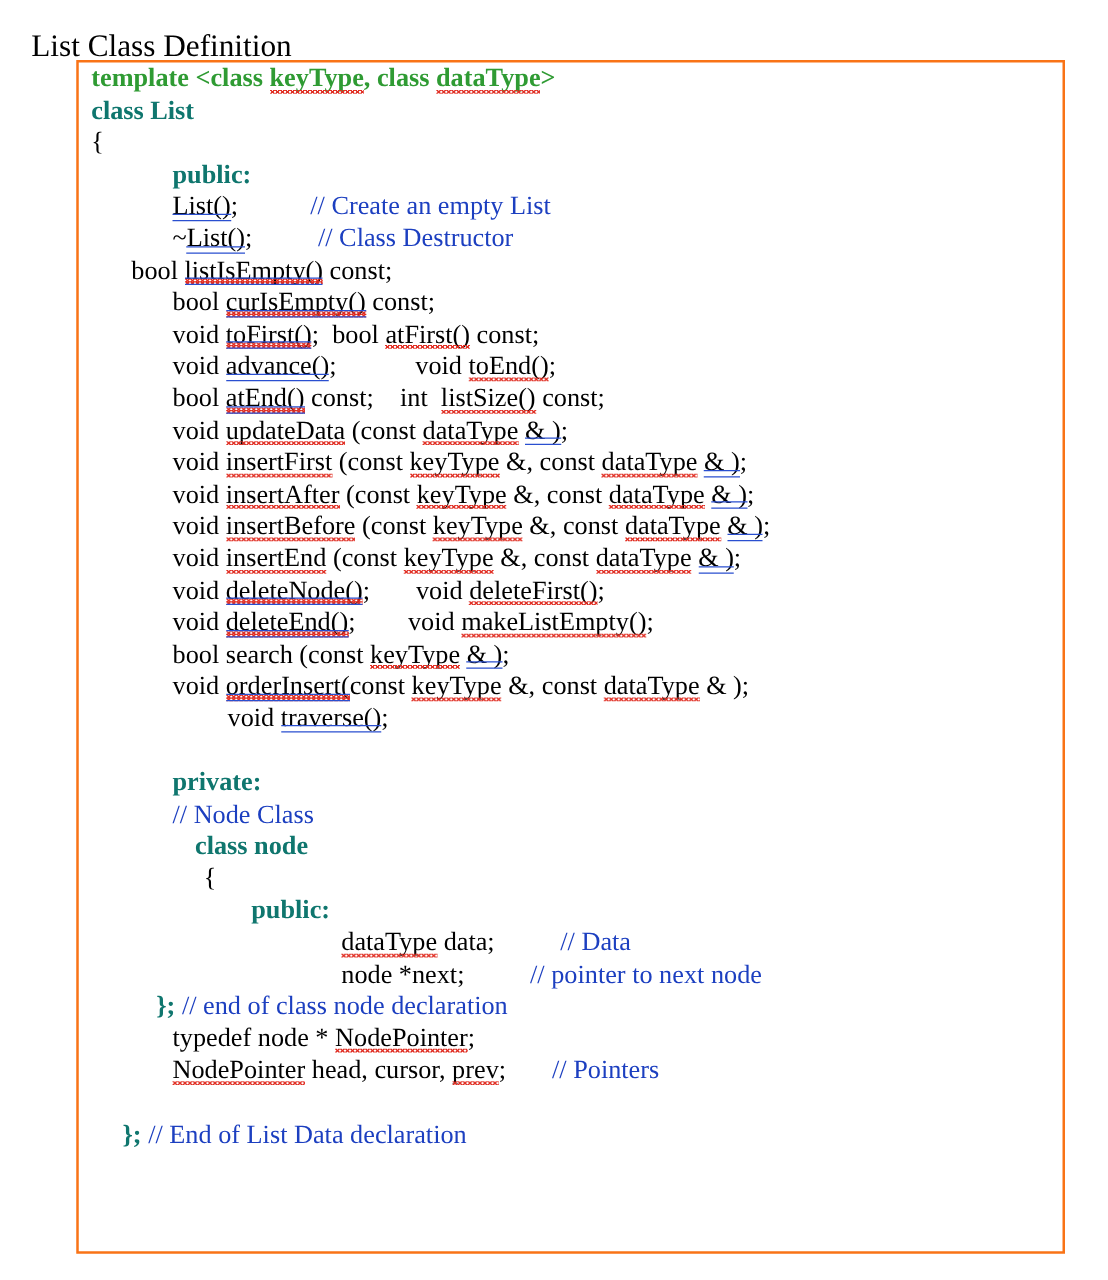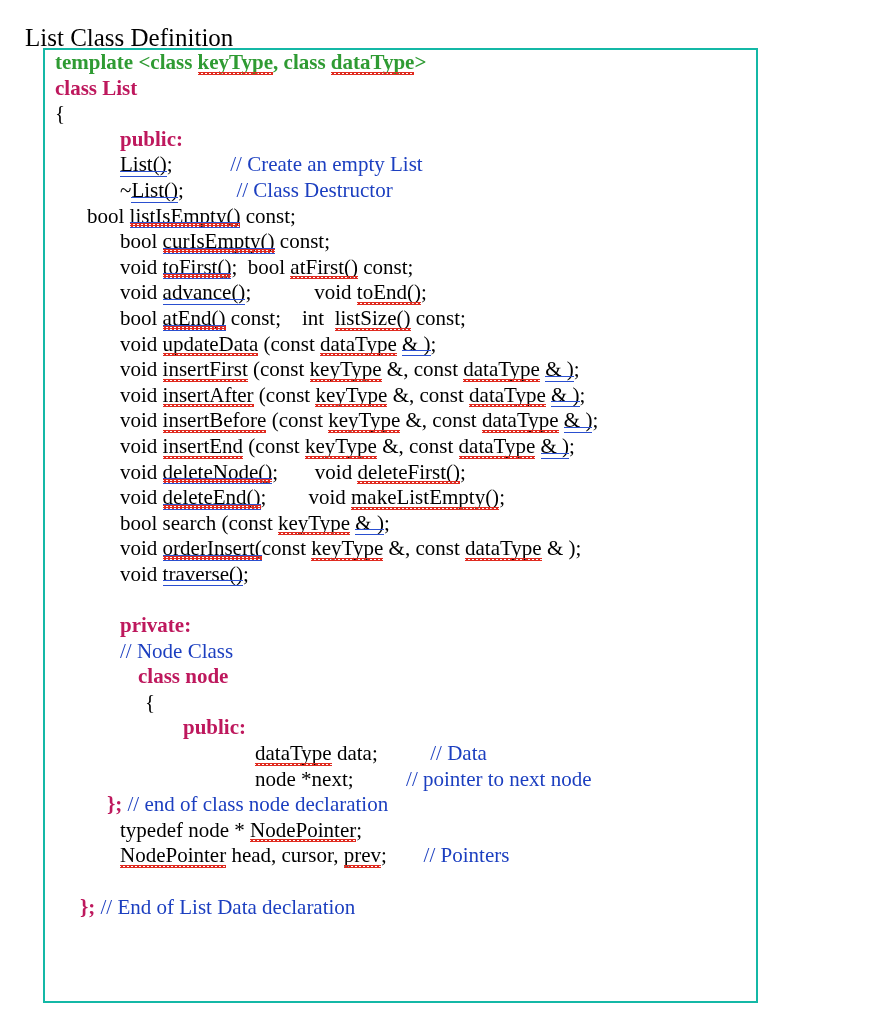--- a/index.html
+++ b/index.html
@@ -24,25 +24,25 @@
     font-size: 25px;
     line-height: 34px;
     font-weight: normal;
     color: #000000;
     white-space: pre;
   }
 
   
   #code-box {
     position: absolute;
-    left: 43px;
+    left: 61px;
     top: 48px;
-    width: 715px;
+    width: 791px;
     height: 955px;
-    border: 2px solid #14b8a6;
+    border: 2px solid #f97316;
     background: #ffffff;
     box-sizing: border-box;
     overflow: hidden;
   }
   #code-listing {
     position: relative;
     width: 100%;
     height: 100%;
   }
 
@@ -56,21 +56,21 @@
   }
   .code-line.blank { height: 25.6px; }
 
   .seg {
     white-space: pre;
     display: inline;
   }
 
   
   .s-plain   { color: #000000; font-weight: normal; }
-  .s-bold    { color: #be185d; font-weight: bold; }
+  .s-bold    { color: #0f766e; font-weight: bold; }
   .s-green   { color: #2f9b33; font-weight: bold; }
   .s-comment { color: #1c3fc0; font-weight: normal; }
 
   
   .sp {                     
     position: relative;
     display: inline-block;
     white-space: pre;
   }
   .sp::after {
@@ -138,21 +138,21 @@
       <div class="code-line" style="padding-left: 75px;"><span class="seg s-plain">bool </span><span class="seg s-plain gr sp">atEnd()</span><span class="seg s-plain"> const;</span><span class="seg s-plain">    int  </span><span class="seg s-plain sp">listSize()</span><span class="seg s-plain"> const;</span></div>
       <div class="code-line" style="padding-left: 75px;"><span class="seg s-plain">void </span><span class="seg s-plain sp">updateData</span><span class="seg s-plain"> (const </span><span class="seg s-plain sp">dataType</span><span class="seg s-plain"> </span><span class="seg s-plain gr">&amp; )</span><span class="seg s-plain">;</span></div>
       <div class="code-line" style="padding-left: 75px;"><span class="seg s-plain">void </span><span class="seg s-plain sp">insertFirst</span><span class="seg s-plain"> (const </span><span class="seg s-plain sp">keyType</span><span class="seg s-plain"> &amp;, const </span><span class="seg s-plain sp">dataType</span><span class="seg s-plain"> </span><span class="seg s-plain gr">&amp; )</span><span class="seg s-plain">;</span></div>
       <div class="code-line" style="padding-left: 75px;"><span class="seg s-plain">void </span><span class="seg s-plain sp">insertAfter</span><span class="seg s-plain"> (const </span><span class="seg s-plain sp">keyType</span><span class="seg s-plain"> &amp;, const </span><span class="seg s-plain sp">dataType</span><span class="seg s-plain"> </span><span class="seg s-plain gr">&amp; )</span><span class="seg s-plain">;</span></div>
       <div class="code-line" style="padding-left: 75px;"><span class="seg s-plain">void </span><span class="seg s-plain sp">insertBefore</span><span class="seg s-plain"> (const </span><span class="seg s-plain sp">keyType</span><span class="seg s-plain"> &amp;, const </span><span class="seg s-plain sp">dataType</span><span class="seg s-plain"> </span><span class="seg s-plain gr">&amp; )</span><span class="seg s-plain">;</span></div>
       <div class="code-line" style="padding-left: 75px;"><span class="seg s-plain">void </span><span class="seg s-plain sp">insertEnd</span><span class="seg s-plain"> (const </span><span class="seg s-plain sp">keyType</span><span class="seg s-plain"> &amp;, const </span><span class="seg s-plain sp">dataType</span><span class="seg s-plain"> </span><span class="seg s-plain gr">&amp; )</span><span class="seg s-plain">;</span></div>
       <div class="code-line" style="padding-left: 75px;"><span class="seg s-plain">void </span><span class="seg s-plain gr sp">deleteNode()</span><span class="seg s-plain">;</span><span class="seg s-plain">       void </span><span class="seg s-plain sp">deleteFirst()</span><span class="seg s-plain">;</span></div>
       <div class="code-line" style="padding-left: 75px;"><span class="seg s-plain">void </span><span class="seg s-plain gr sp">deleteEnd()</span><span class="seg s-plain">;</span><span class="seg s-plain">        void </span><span class="seg s-plain sp">makeListEmpty()</span><span class="seg s-plain">;</span></div>
       <div class="code-line" style="padding-left: 75px;"><span class="seg s-plain">bool search (const </span><span class="seg s-plain sp">keyType</span><span class="seg s-plain"> </span><span class="seg s-plain gr">&amp; )</span><span class="seg s-plain">;</span></div>
       <div class="code-line" style="padding-left: 75px;"><span class="seg s-plain">void </span><span class="seg s-plain gr sp">orderInsert(</span><span class="seg s-plain">const </span><span class="seg s-plain sp">keyType</span><span class="seg s-plain"> &amp;, const </span><span class="seg s-plain sp">dataType</span><span class="seg s-plain"> &amp; );</span></div>
-      <div class="code-line" style="padding-left: 75px;"><span class="seg s-plain">void </span><span class="seg s-plain gr">traverse()</span><span class="seg s-plain">;</span></div>
+      <div class="code-line" style="padding-left: 75px; margin-left: 44px;"><span class="seg s-plain">void </span><span class="seg s-plain gr">traverse()</span><span class="seg s-plain">;</span></div>
       <div class="code-line blank" style="padding-left: 75px;">&nbsp;</div>
       <div class="code-line" style="padding-left: 75px;"><span class="seg s-bold">private:</span></div>
       <div class="code-line" style="padding-left: 75px;"><span class="seg s-comment">// Node Class</span></div>
       <div class="code-line" style="padding-left: 93px;"><span class="seg s-bold">class node</span></div>
       <div class="code-line" style="padding-left: 100px;"><span class="seg s-plain">{</span></div>
       <div class="code-line" style="padding-left: 138px;"><span class="seg s-bold">public:</span></div>
       <div class="code-line" style="padding-left: 210px;"><span class="seg s-plain sp">dataType</span><span class="seg s-plain"> data;</span><span class="seg s-plain">          </span><span class="seg s-comment">// Data</span></div>
       <div class="code-line" style="padding-left: 210px;"><span class="seg s-plain">node *next;</span><span class="seg s-plain">          </span><span class="seg s-comment">// pointer to next node</span></div>
       <div class="code-line" style="padding-left: 62px;"><span class="seg s-bold">};</span><span class="seg s-plain"> </span><span class="seg s-comment">// end of class node declaration</span></div>
       <div class="code-line" style="padding-left: 75px;"><span class="seg s-plain">typedef node * </span><span class="seg s-plain sp">NodePointer</span><span class="seg s-plain">;</span></div>

